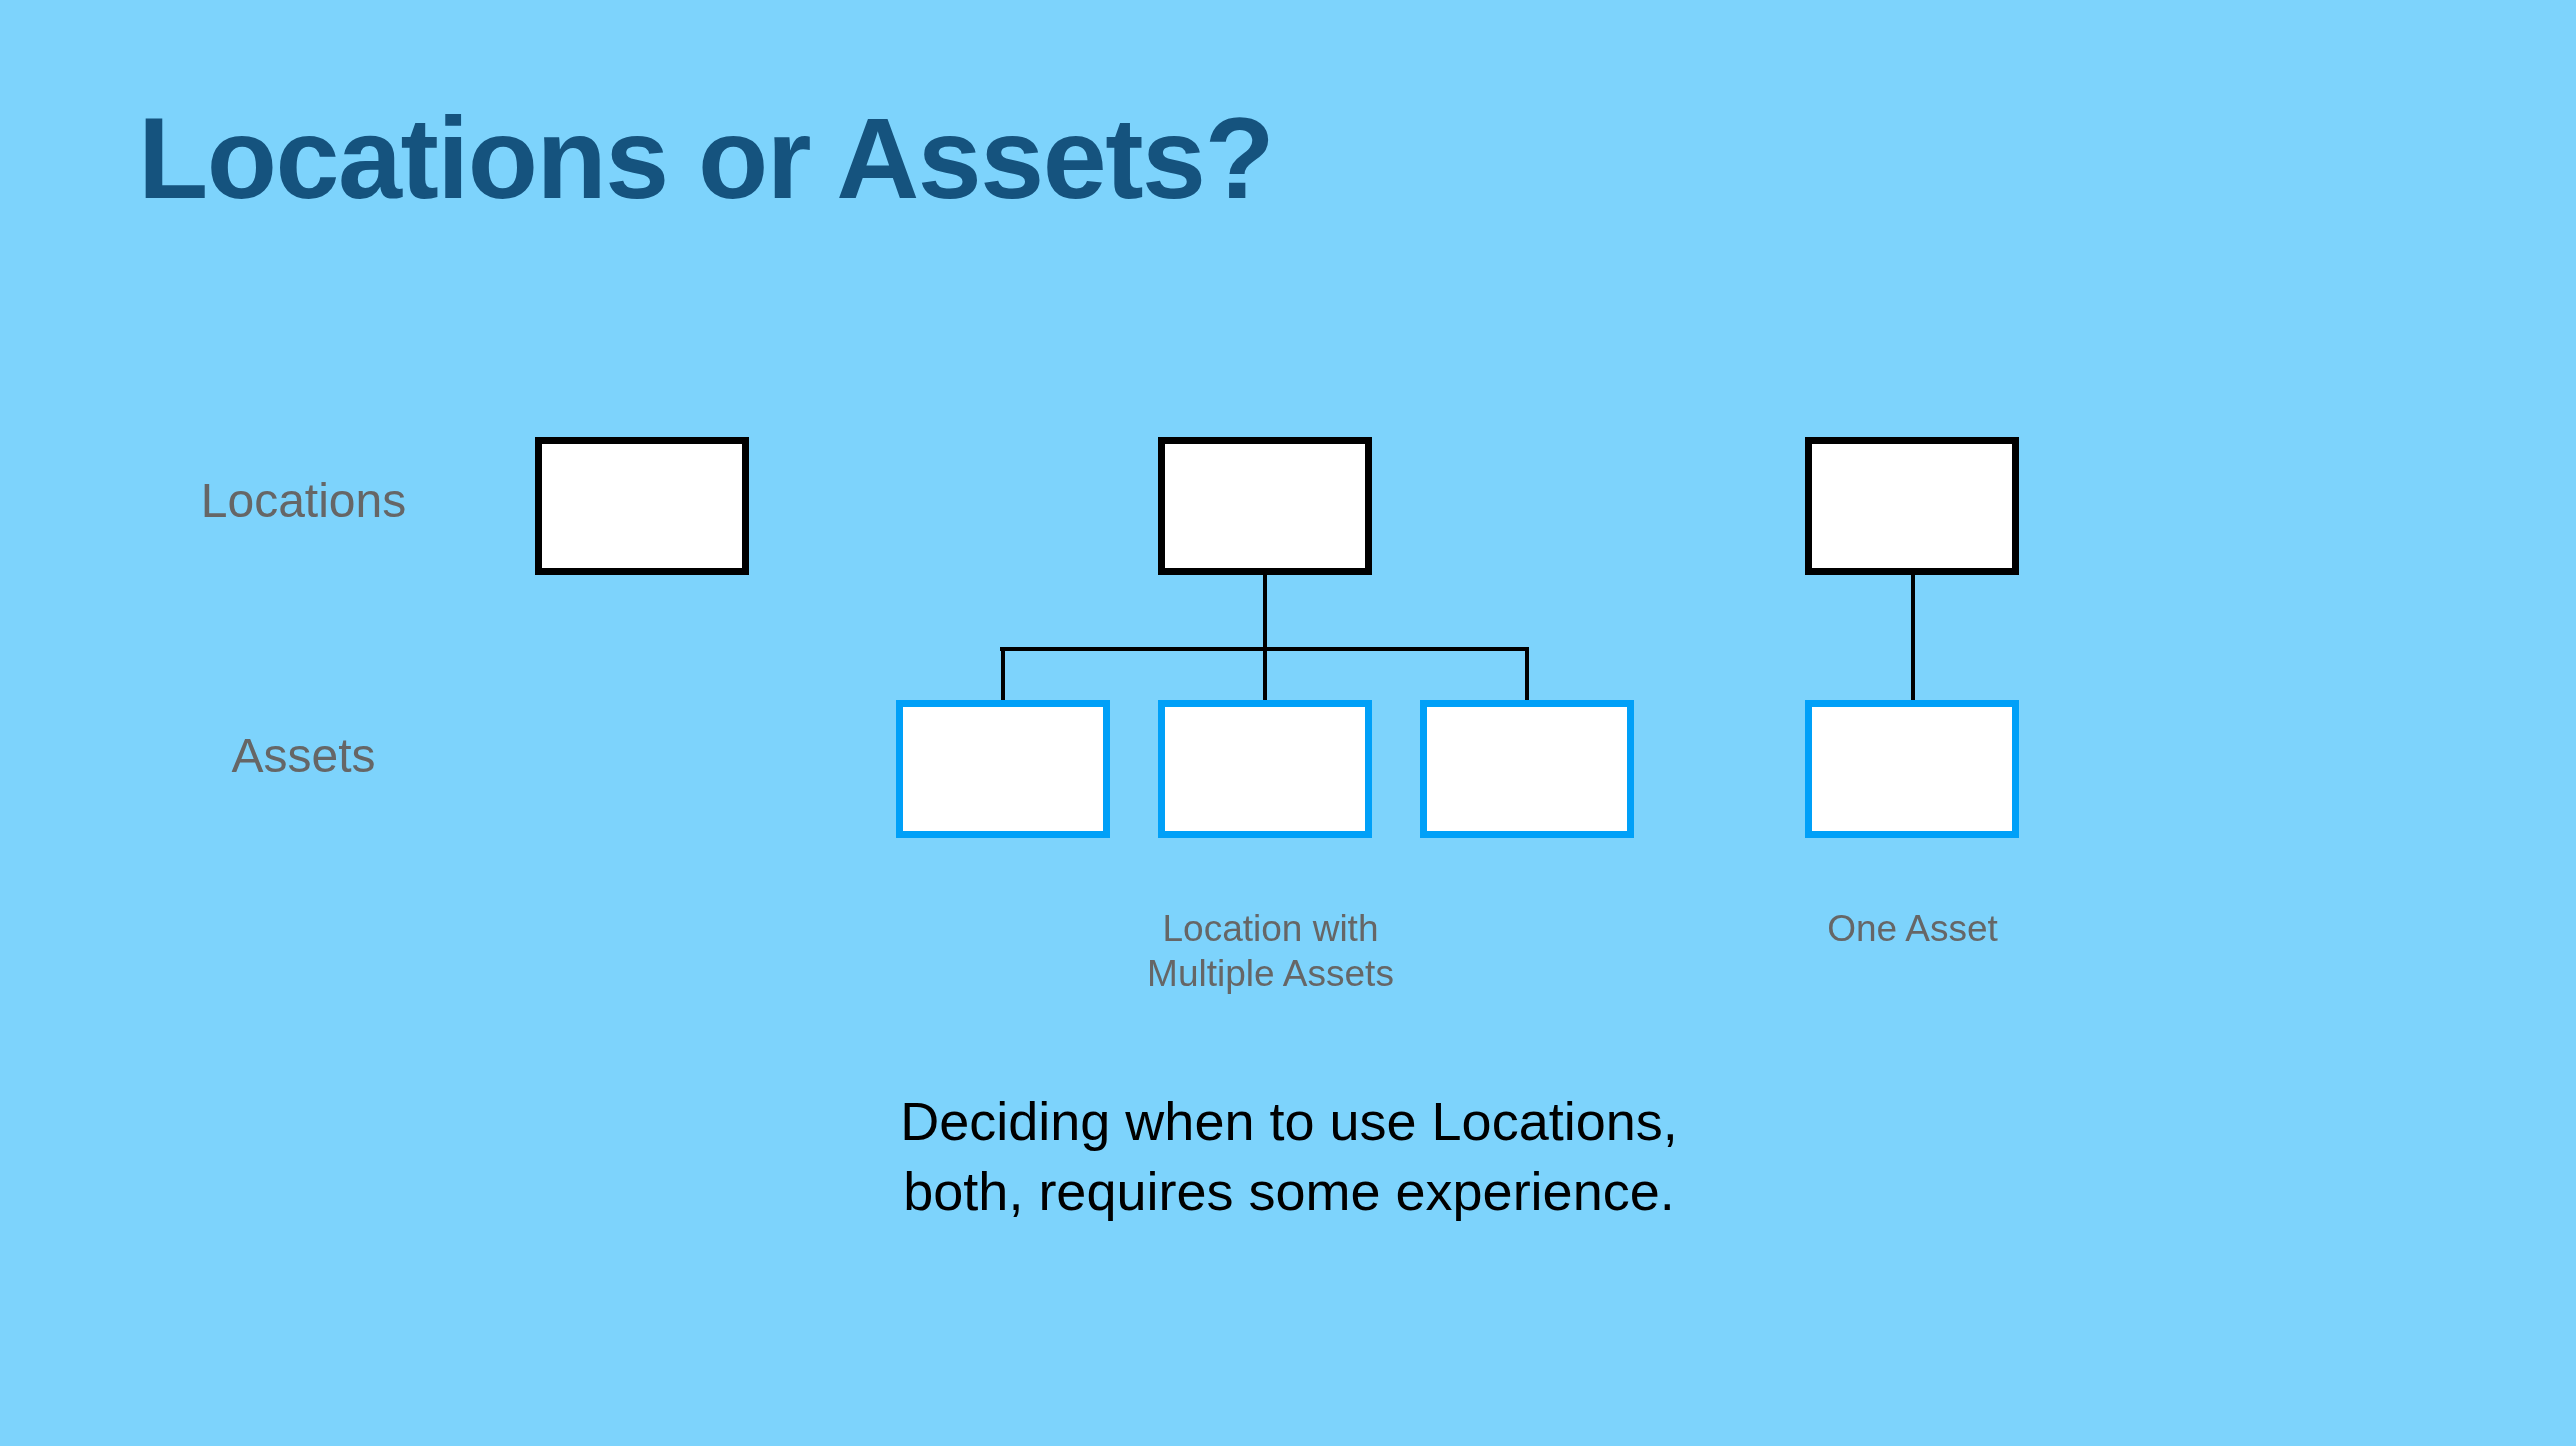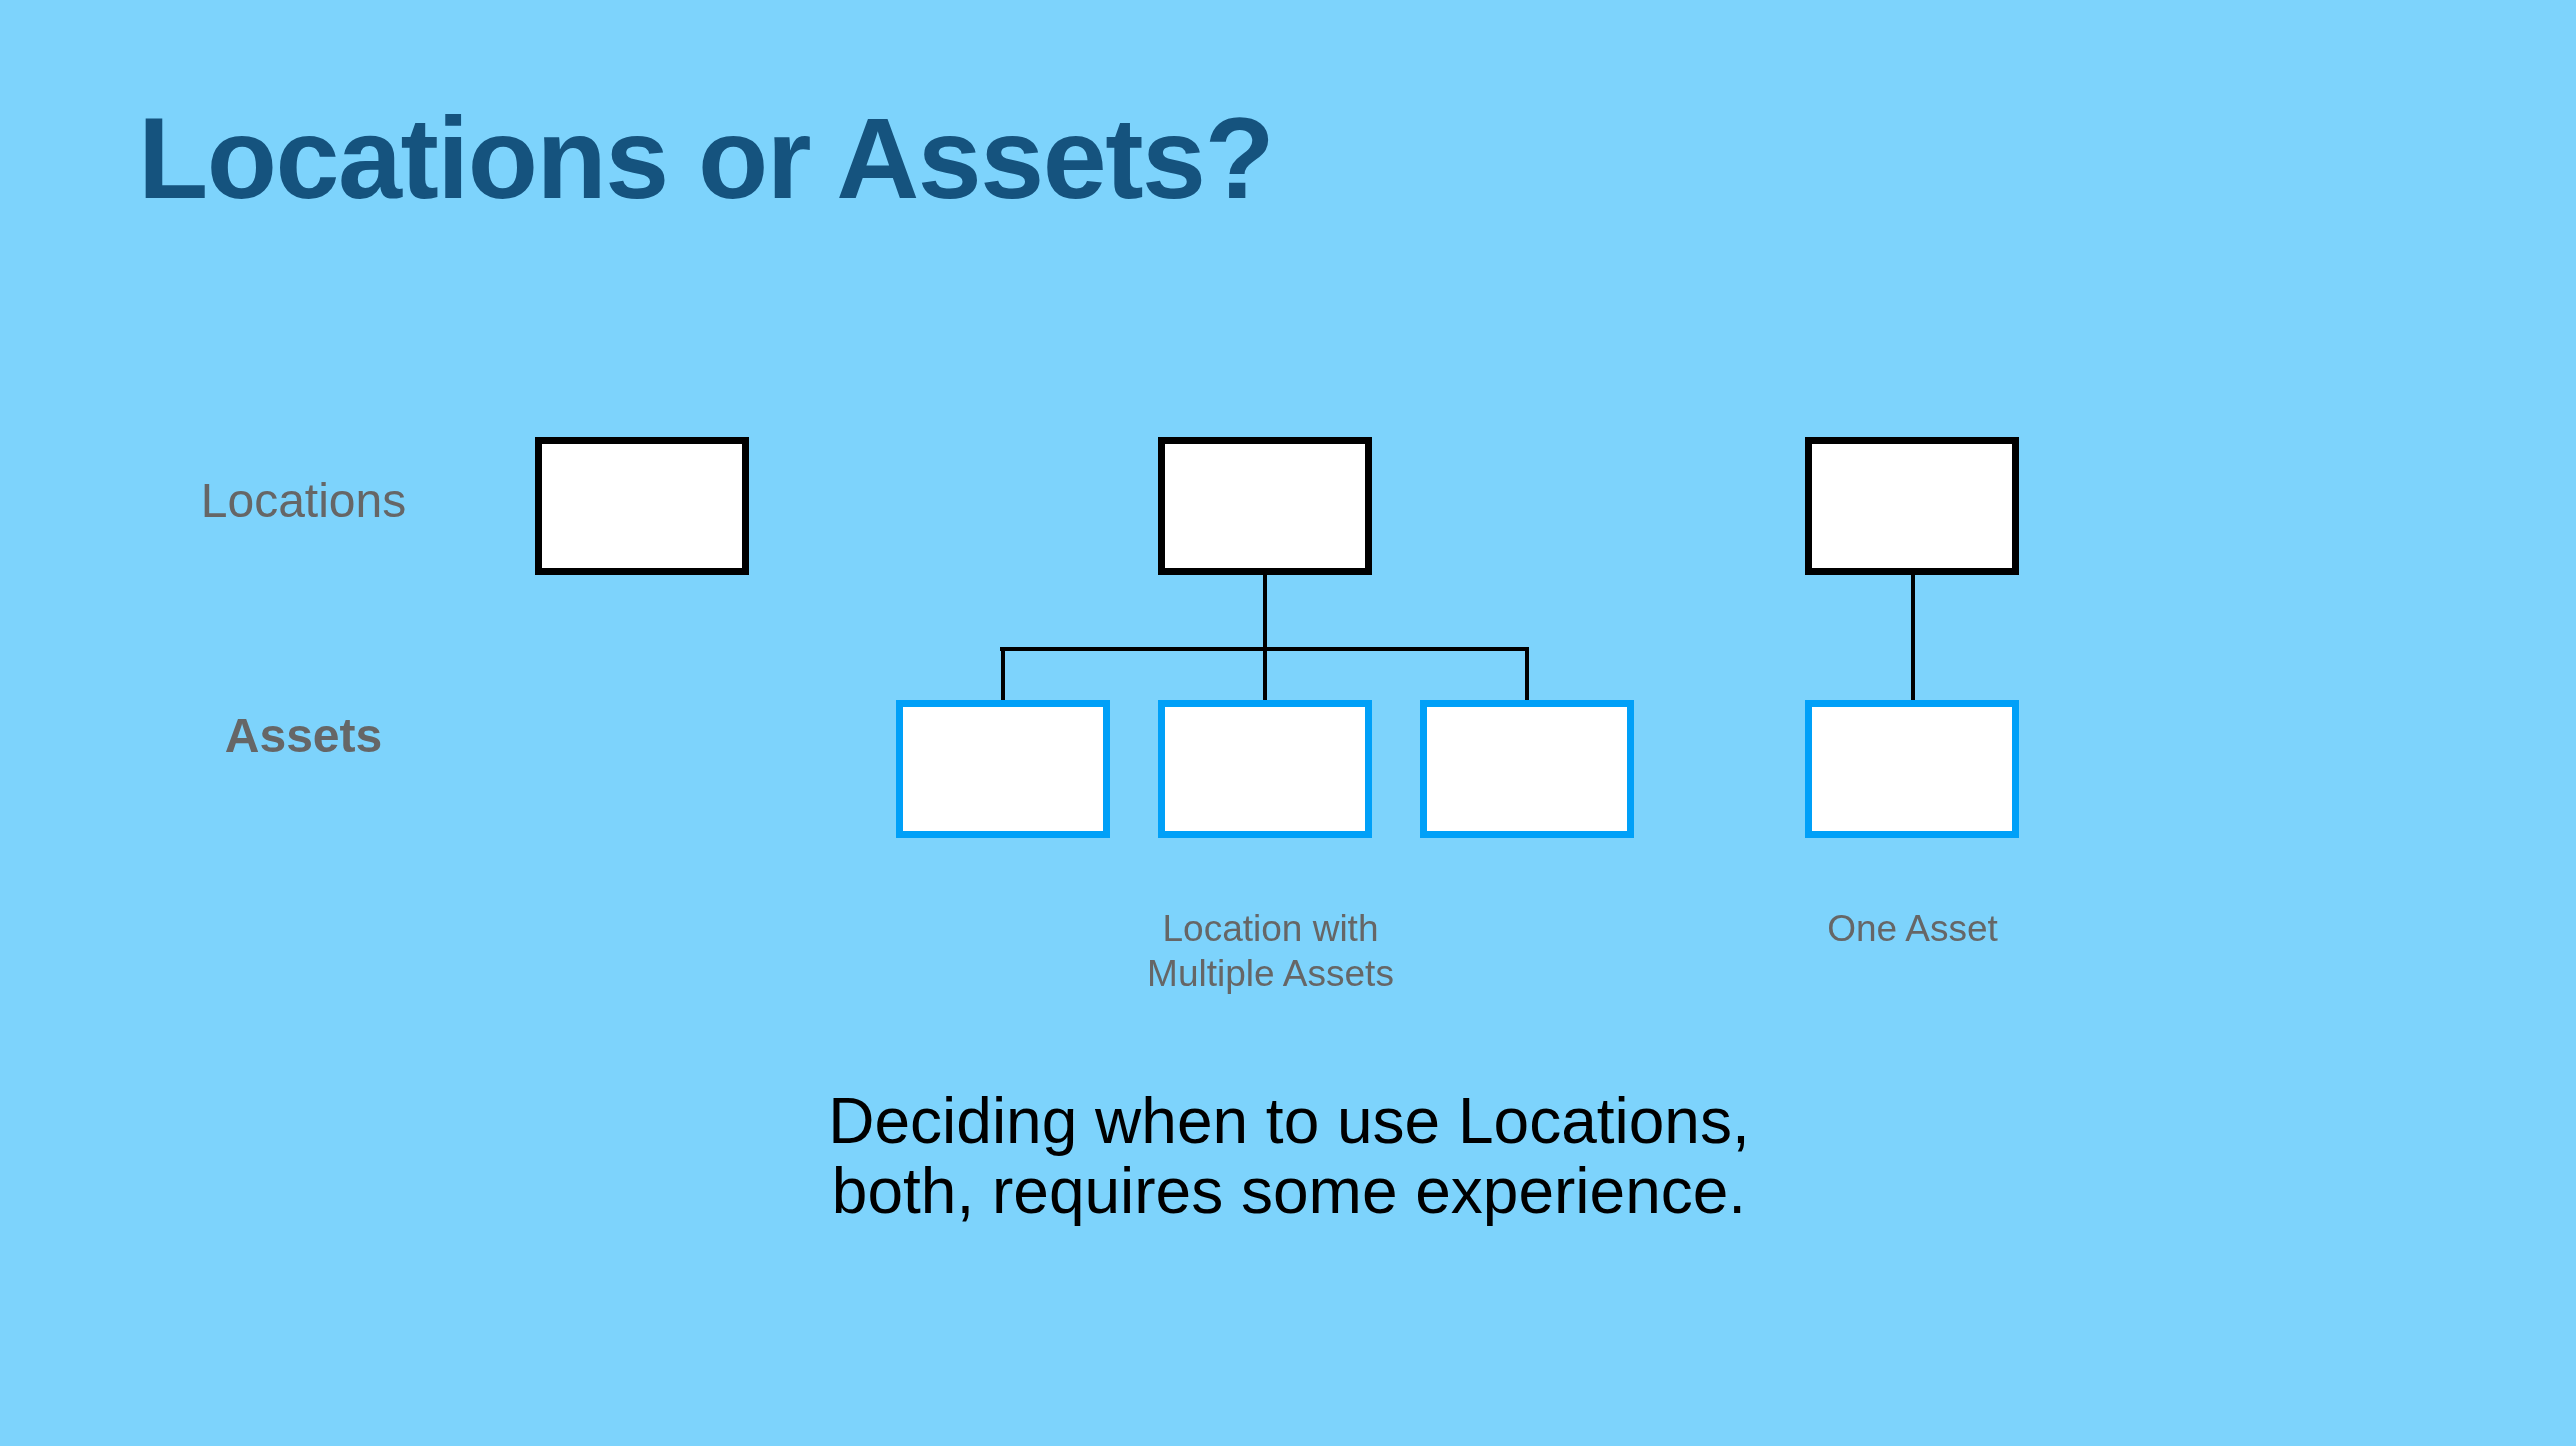--- a/index.html
+++ b/index.html
@@ -32,21 +32,21 @@
     position: absolute;
     left: 173px;
     width: 261px;
     text-align: center;
     font-size: 48px;
     line-height: 48px;
     color: #666666;
     white-space: nowrap;
   }
   .row-label.locations { top: 477px; }
-  .row-label.assets    { top: 712px; font-weight: bold; }
+  .row-label.assets    { top: 732px; }
 
   .box {
     position: absolute;
     width: 214px;
     height: 138px;
     box-sizing: border-box;
     background: #ffffff;
   }
   .box.black { border: 7px solid #000000; }
   .box.blue  { border: 7.7px solid #00A0F8; }
@@ -84,21 +84,21 @@
   .caption.c1 { left: 365px; }
   .caption.c2 { left: 994px; }
   .caption.c3 { left: 1636px; }
 
   .footer-text {
     position: absolute;
     left: 675px;
     top: 1086px;
     width: 1228px;
     text-align: center;
-    font-size: 64px;
+    font-size: 54px;
     line-height: 70px;
     color: #000000;
   }
 </style>
 </head>
 <body>
 
 <div class="slide">
 
   <div class="title">Locations or Assets?</div>

